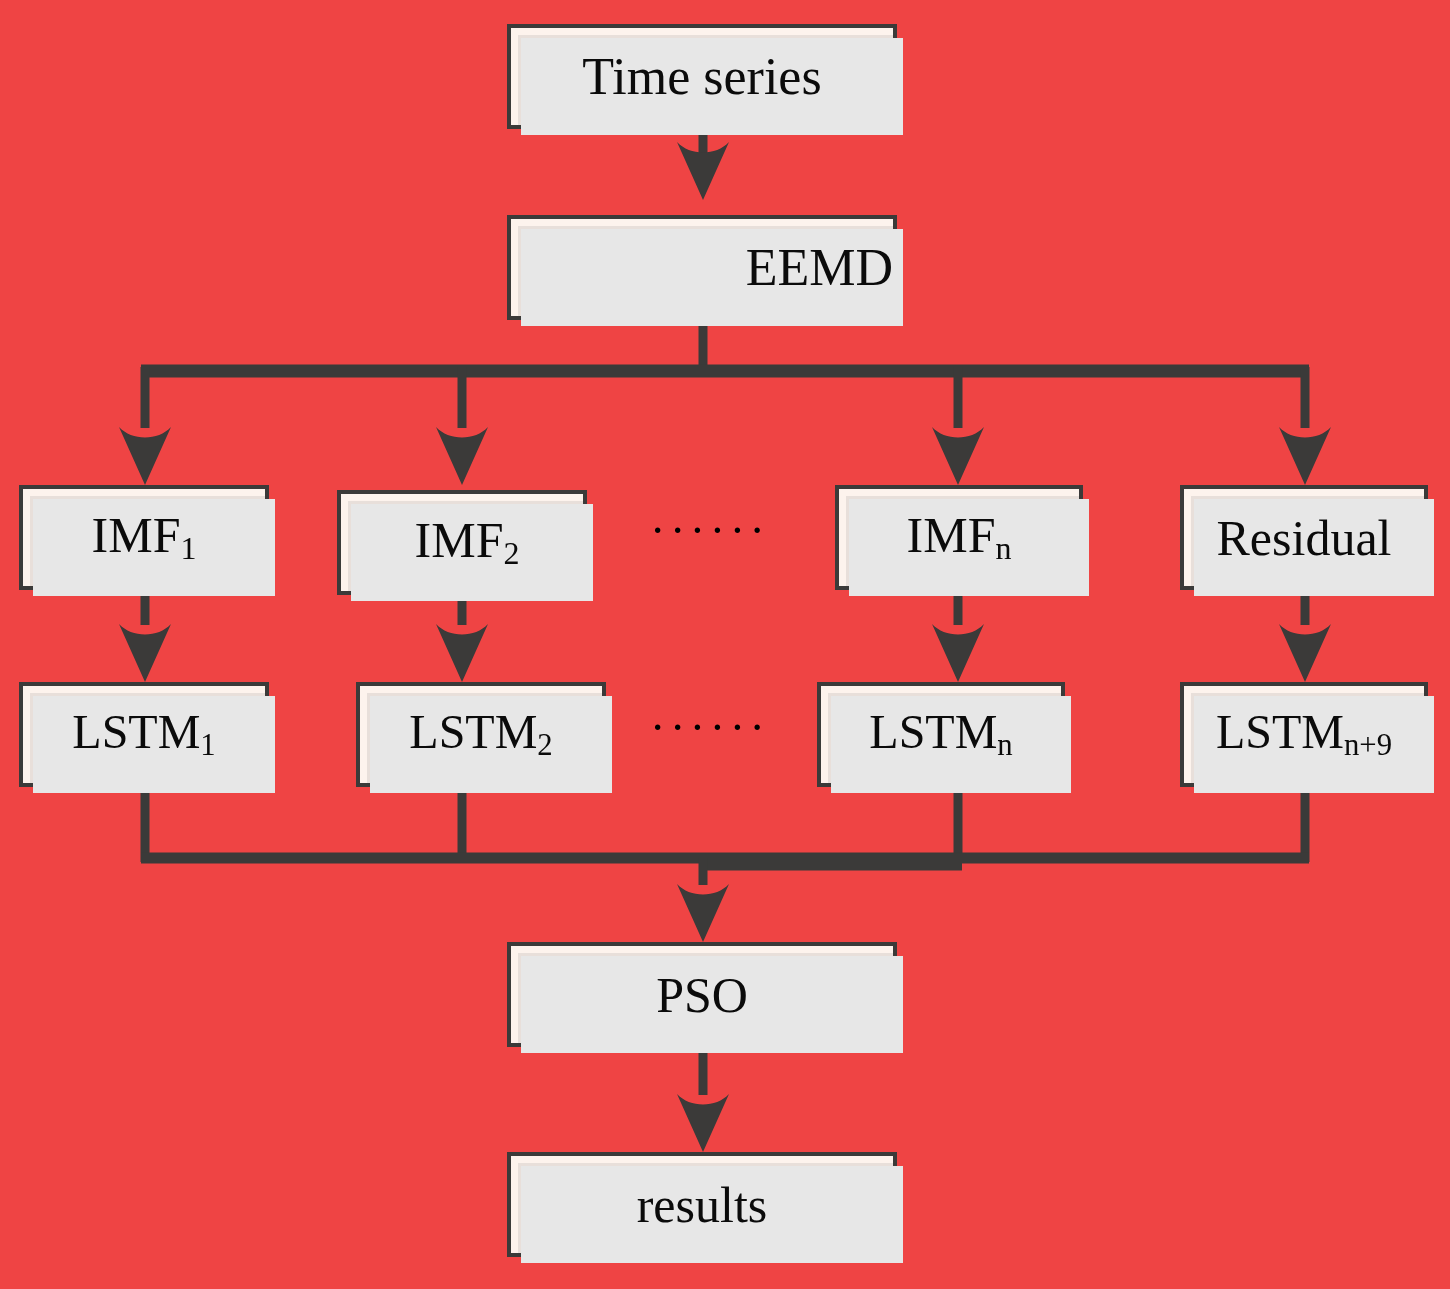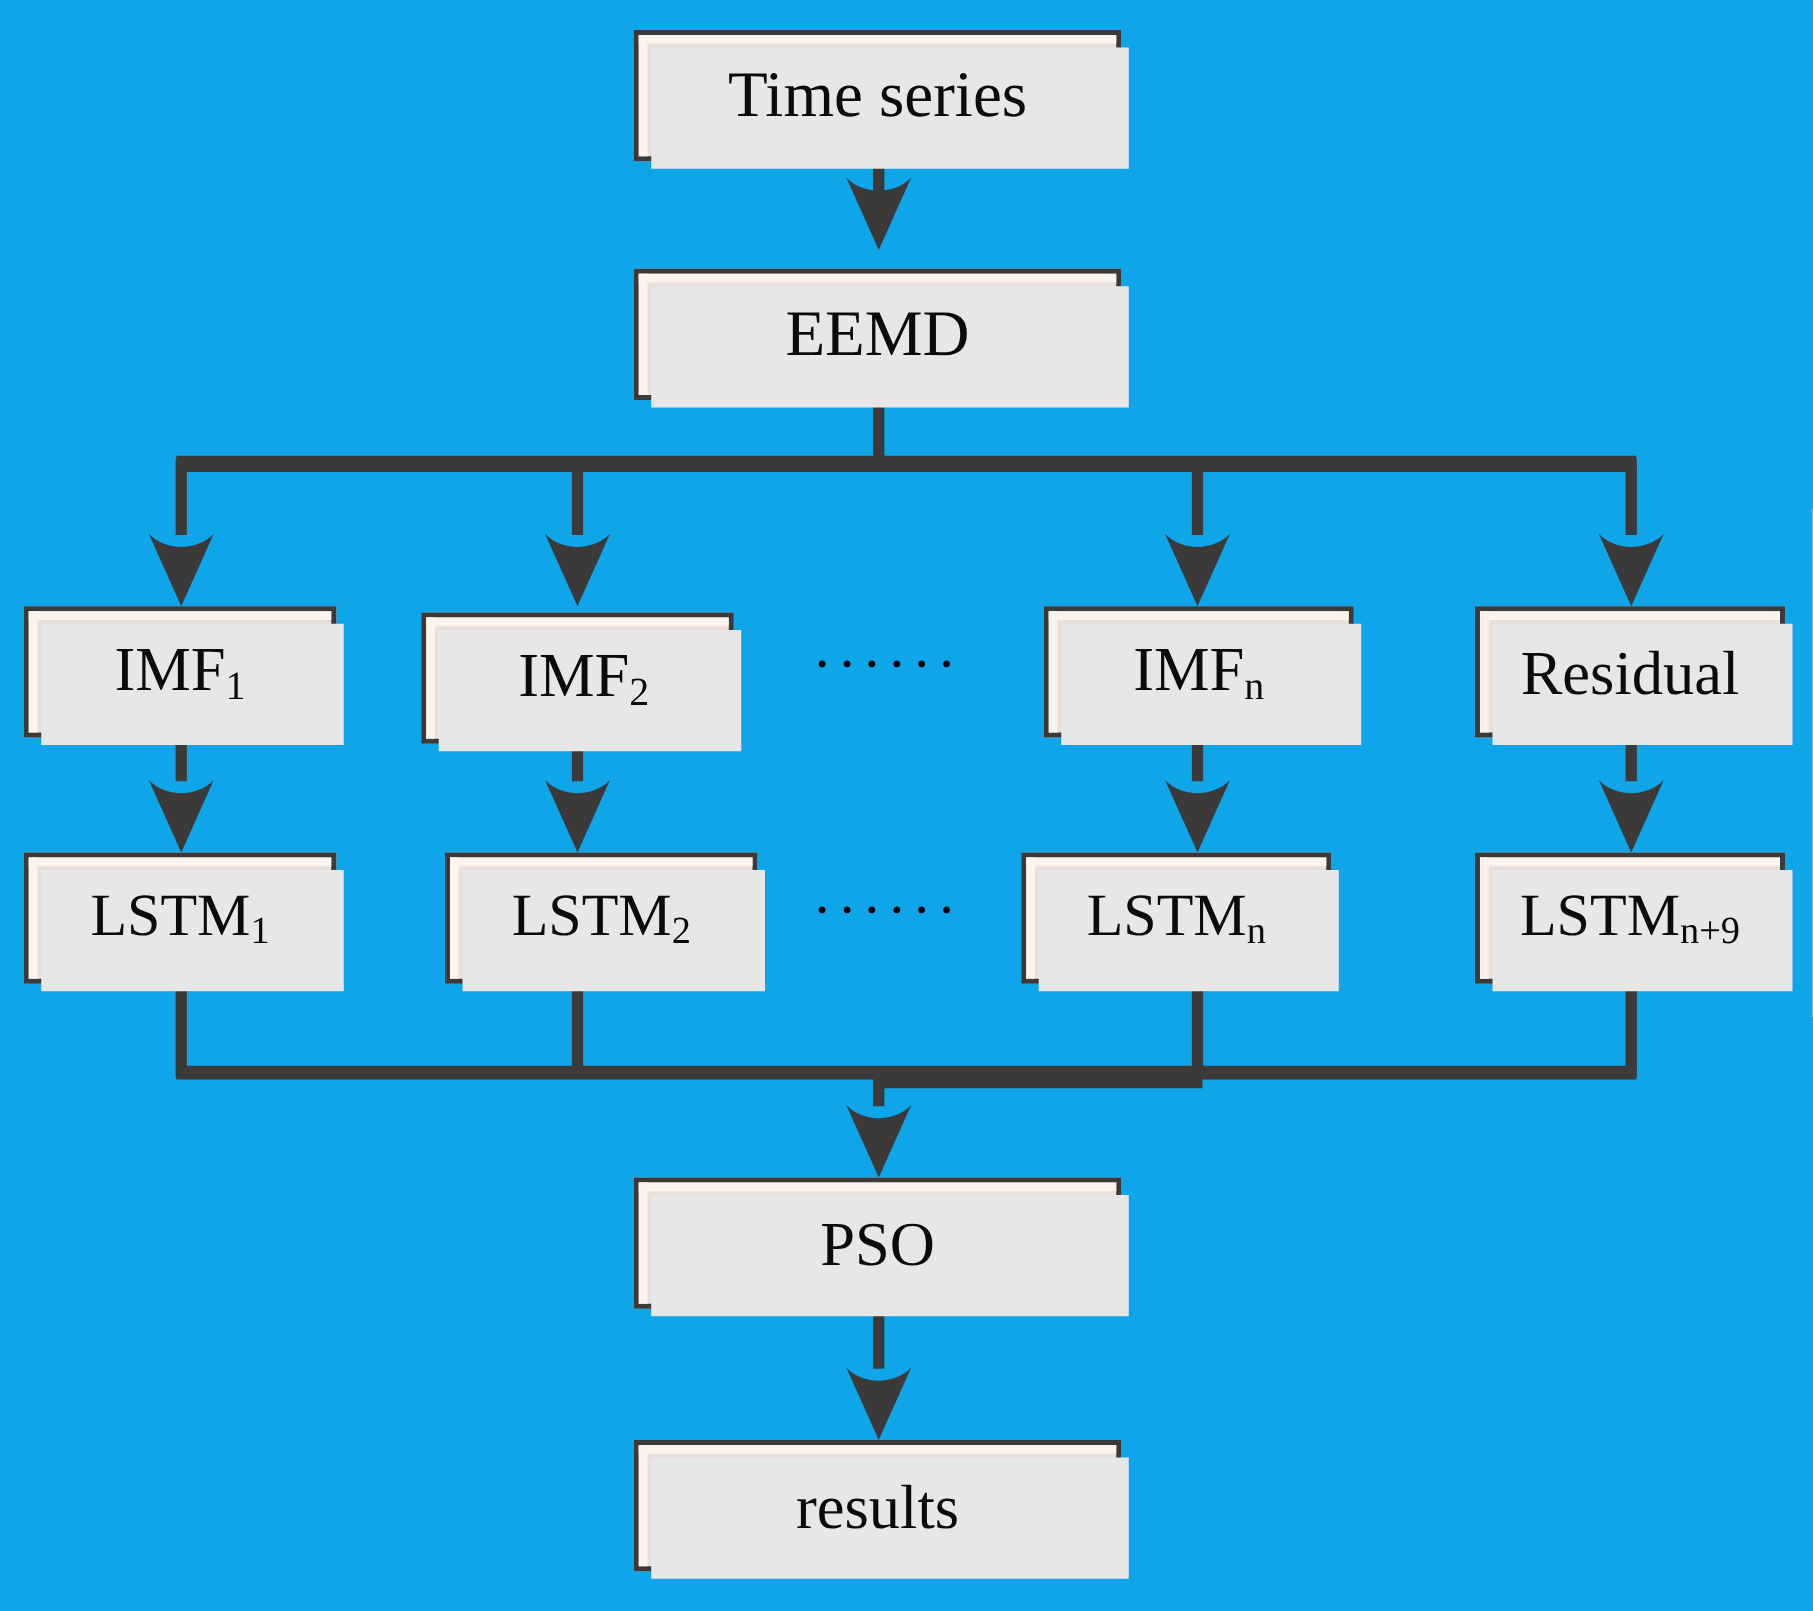--- a/index.html
+++ b/index.html
@@ -10,21 +10,21 @@
   body {
     width: 1450px;
     height: 1289px;
     font-family: "Liberation Serif", "DejaVu Serif", serif;
     overflow: hidden;
   }
   #stage {
     position: relative;
     width: 1450px;
     height: 1289px;
-    background: #0ea5e9;
+    background: #ef4444;
   }
   #wires {
     position: absolute;
     left: 0;
     top: 0;
     width: 1450px;
     height: 1289px;
   }
   .node {
     position: absolute;
@@ -75,21 +75,21 @@
     white-space: nowrap;
     font-family: "Liberation Serif", "DejaVu Serif", serif;
     letter-spacing: 0.10em;
     line-height: 1;
   }
 
   
   #node-time-series { left: 507px;  top: 24px;   width: 390px; height: 105px; }
   #node-time-series .label { font-size: 52px; }
 
-  #node-eemd       { left: 507px;  top: 215px;  width: 390px; height: 105px; }
+  #node-eemd       { left: 507px;  top: 215px;  width: 390px; height: 105px; justify-content: flex-end; }
   #node-eemd .label { font-size: 52px; }
 
   
   #node-imf1  { left: 19px;   top: 485px; width: 250px; height: 105px; }
   #node-imf2  { left: 337px;  top: 490px; width: 250px; height: 105px; padding-left: 10px; }
   #node-imfn  { left: 835px;  top: 485px; width: 248px; height: 105px; }
   #node-resid { left: 1180px; top: 485px; width: 248px; height: 105px; }
   #node-imf1 .label, #node-imf2 .label, #node-imfn .label, #node-resid .label { font-size: 50px; }
 
   

